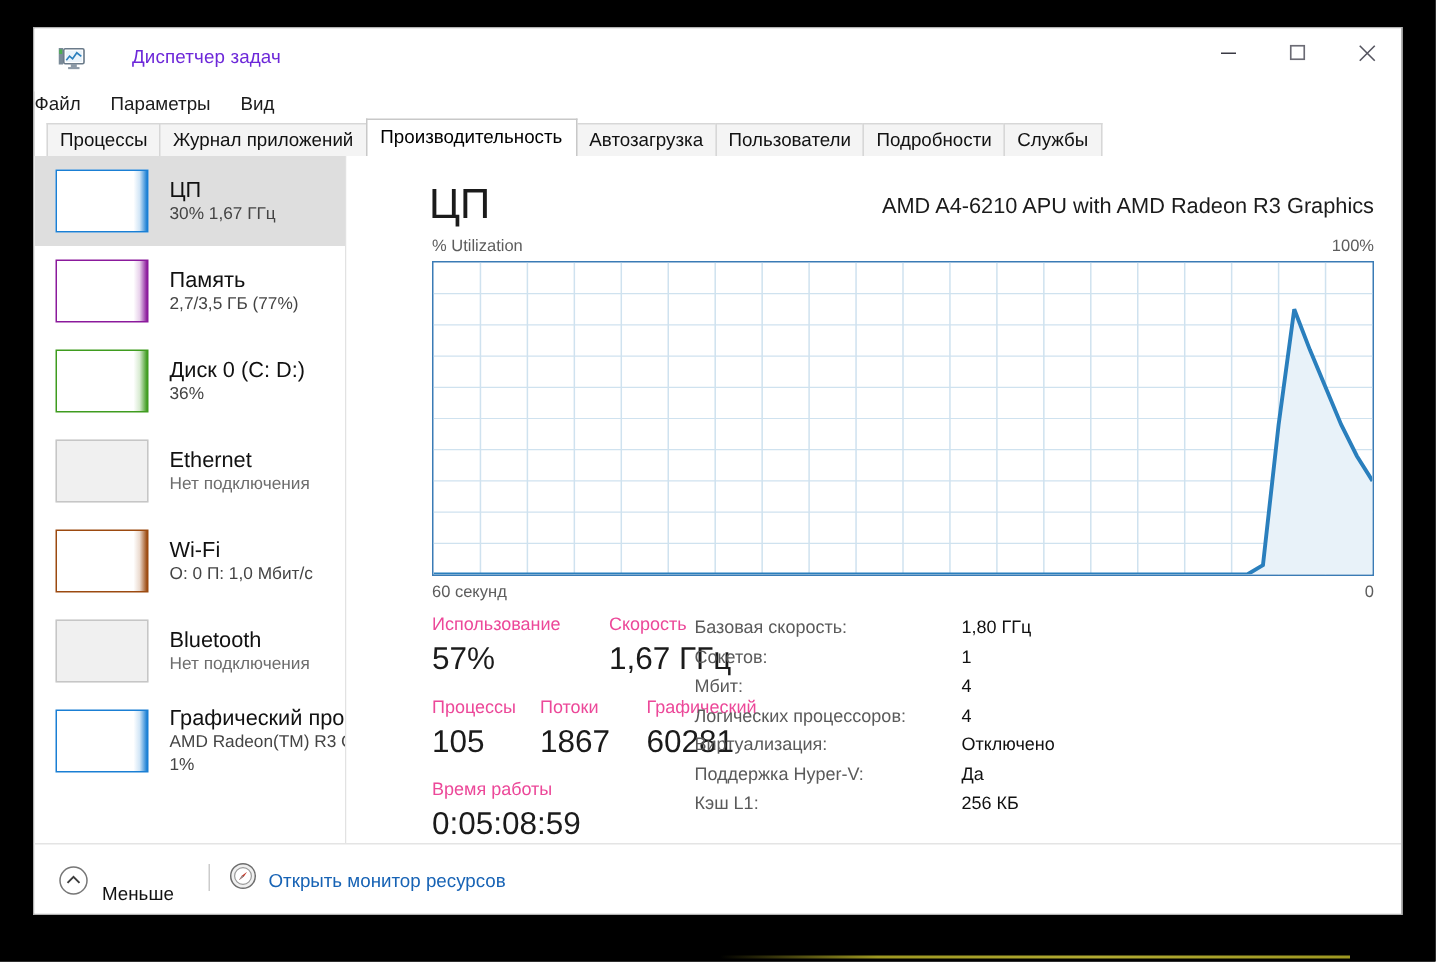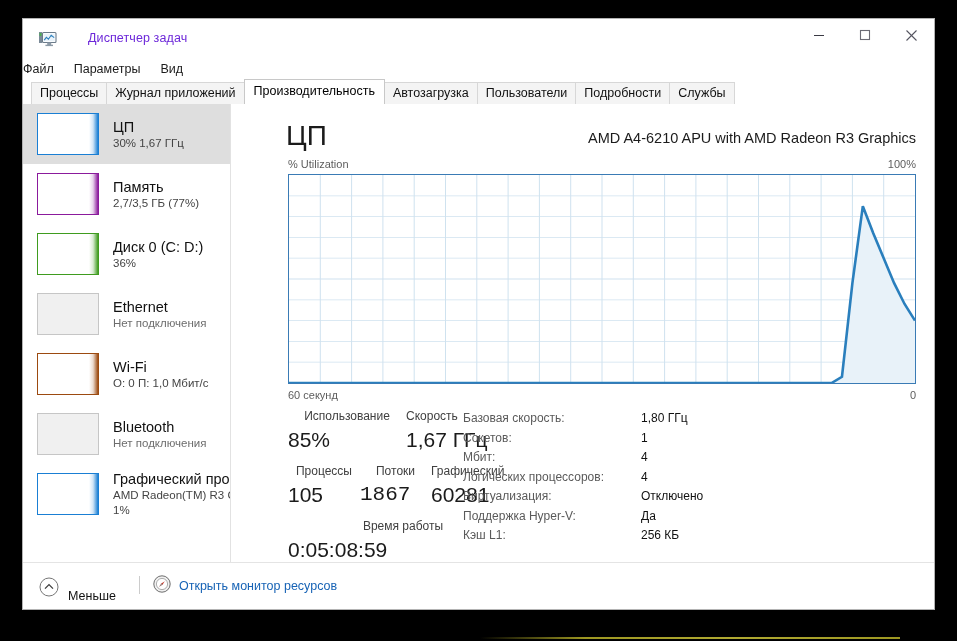--- a/index.html
+++ b/index.html
@@ -87,21 +87,21 @@
     border:1px solid #3a7bb5;box-sizing:border-box;background:#fff;overflow:hidden;
   }
   #graph svg{display:block;width:100%;height:100%;}
   #axis-bot-left{position:absolute;left:57px;top:285px;font-size:11px;color:#5d5d5d;}
   #axis-bot-right{position:absolute;right:18px;top:285px;font-size:11px;color:#5d5d5d;}
 
   
   #stats-left{position:absolute;left:57px;top:303px;width:230px;}
   .srow{display:flex;}
   .scell{flex:none;}
-  .slabel{font-size:12px;color:#404040;line-height:18px;white-space:nowrap;text-align:center;}
+  .slabel{font-size:12px;color:#ec4899;line-height:18px;white-space:nowrap;}
   .sval{font-size:21px;color:#1b1b1b;line-height:30px;white-space:nowrap;}
   .sgroup{margin-bottom:7px;}
 
   #stats-right{position:absolute;left:232px;top:305px;right:10px;}
   .drow{display:flex;line-height:19.5px;gap:28px;}
   .dlabel{font-size:12px;color:#5a5a5a;width:150px;flex:none;white-space:nowrap;}
   .dval{font-size:12px;color:#111;white-space:nowrap;}
 
   
   #footer{position:absolute;left:0;right:0;bottom:0;height:46px;border-top:1px solid #e4e4e4;background:#fff;}
@@ -284,21 +284,21 @@
             <div class="srow">
               <div class="scell" style="width:118px;">
                   <div class="slabel">Использование</div>
                 </div>
               <div class="scell">
                   <div class="slabel">Скорость</div>
                 </div>
             </div>
             <div class="srow">
               <div class="scell" style="width:118px;">
-                  <div class="sval">85%</div>
+                  <div class="sval">57%</div>
                 </div>
               <div class="scell">
                   <div class="sval">1,67 ГГц</div>
                 </div>
             </div>
           </div>
           <div class="sgroup">
             <div class="srow">
               <div class="scell" style="width:72px;">
                   <div class="slabel">Процессы</div>
@@ -307,21 +307,21 @@
                   <div class="slabel">Потоки</div>
                 </div>
               <div class="scell">
                   <div class="slabel">Графический</div>
                 </div>
             </div>
             <div class="srow">
               <div class="scell" style="width:72px;">
                   <div class="sval">105</div>
                 </div>
-              <div class="scell" style="width:71px;font-family:Liberation Mono, monospace;">
+              <div class="scell" style="width:71px;">
                   <div class="sval">1867</div>
                 </div>
               <div class="scell">
                   <div class="sval">60281</div>
                 </div>
             </div>
           </div>
           <div class="sgroup">
             <div class="slabel">Время работы</div>
             <div class="sval">0:05:08:59</div>

